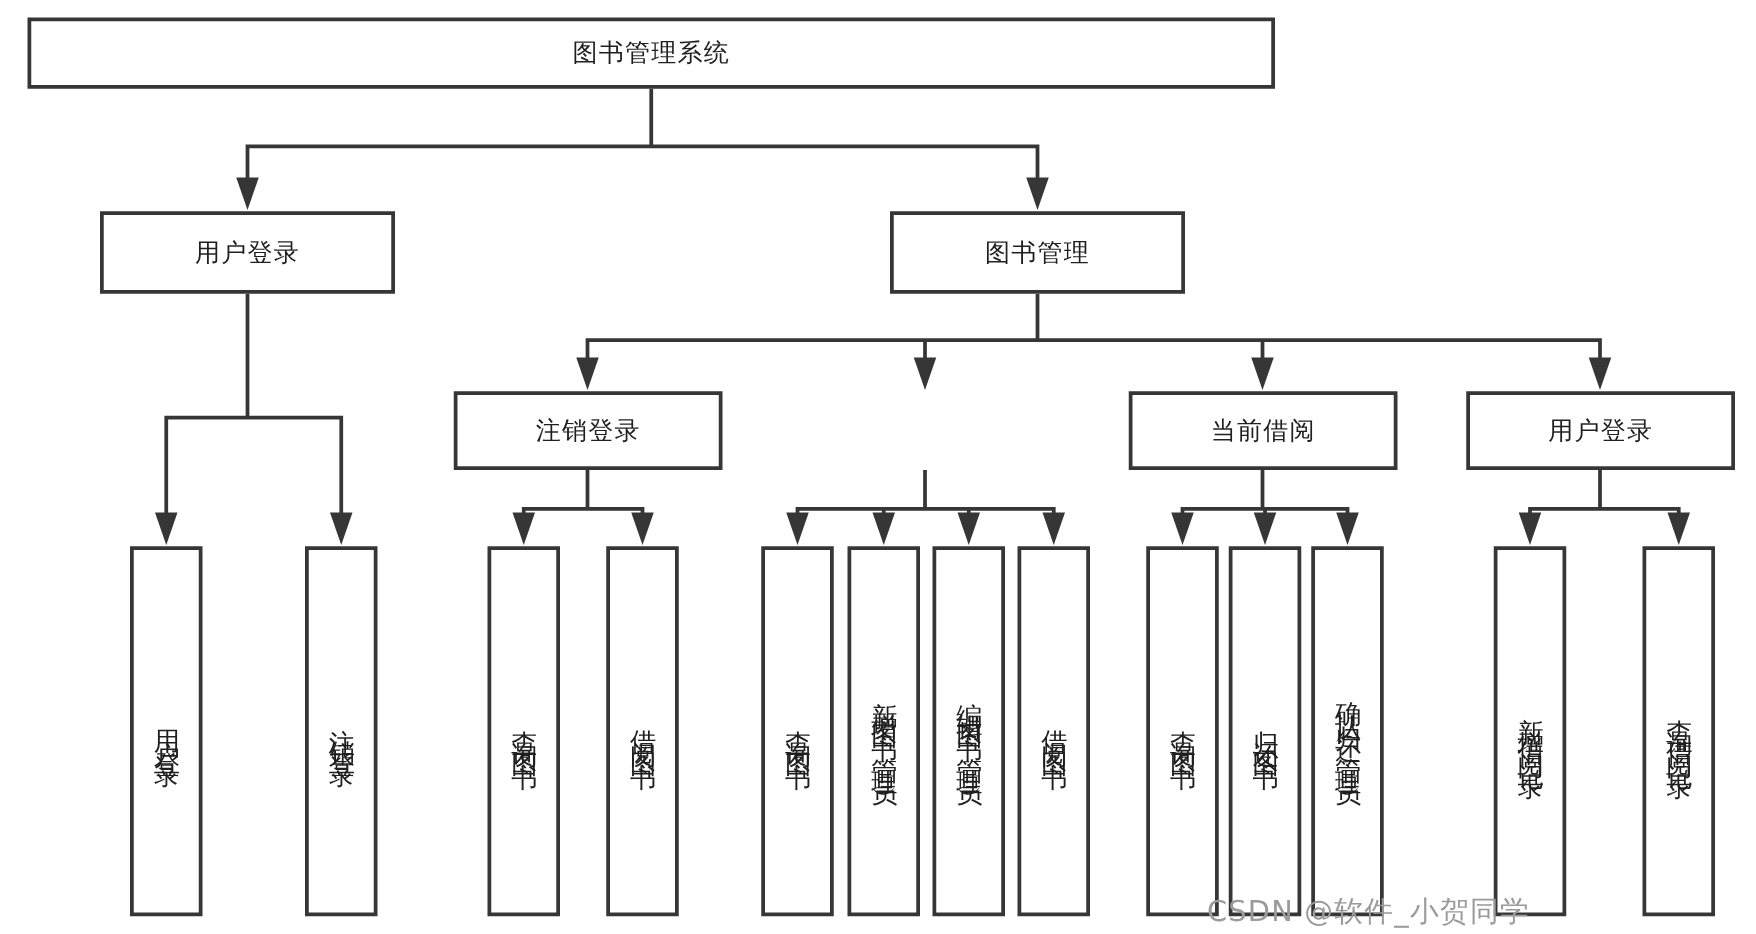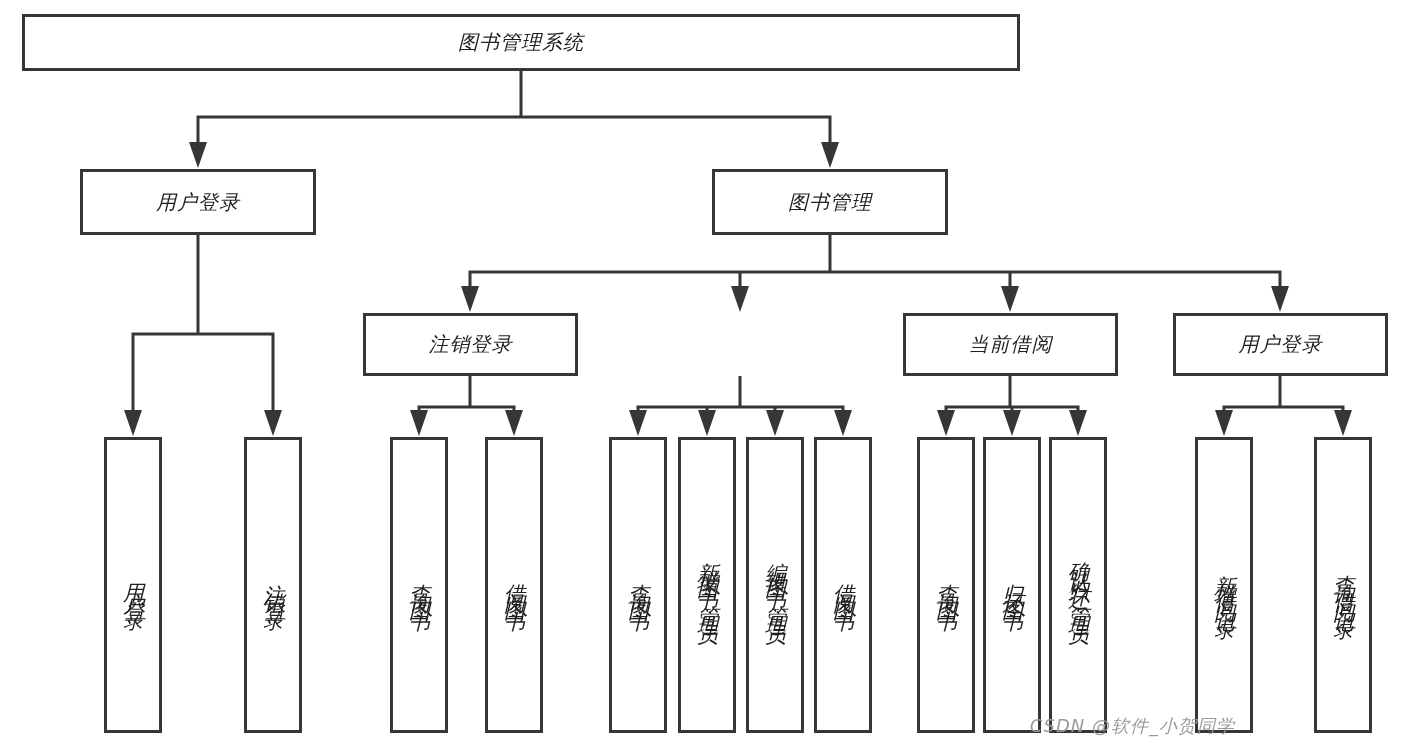--- a/index.html
+++ b/index.html
@@ -4,21 +4,21 @@
 <style>
   html,body{margin:0;padding:0;}
   body{
     width:1405px;height:747px;
     background:#ffffff;
     position:relative;
     overflow:hidden;
     font-family:"DejaVu Sans",sans-serif;
     color:#1f1f1f;
   }
-  .stage{position:absolute;left:0;top:0;width:1237px;height:747px;font-style:italic;}
+  .stage{position:absolute;left:0;top:0;width:1237px;height:747px;}
   svg.wires{position:absolute;left:0;top:0;z-index:1;}
   .node{
     position:absolute;
     box-sizing:border-box;
     border:3px solid #363636;
     background:#ffffff;
     display:flex;
     align-items:center;
     justify-content:center;
     z-index:2;
@@ -31,22 +31,22 @@
   .leaf .vtext{
     writing-mode:vertical-rl;
     text-orientation:mixed;
     font-size:21px;
     letter-spacing:9px;
     line-height:1;
     max-height:288px;
   }
   .watermark{
     position:absolute;
-    right:2px;top:714px;
-    font-size:18px;
+    right:13px;top:714px;
+    font-size:23px;
     color:#9b9b9b;
     z-index:3;
     letter-spacing:1px;
     white-space:nowrap;
   }
 </style>
 </head>
 <body>
 
 <div class="stage">

